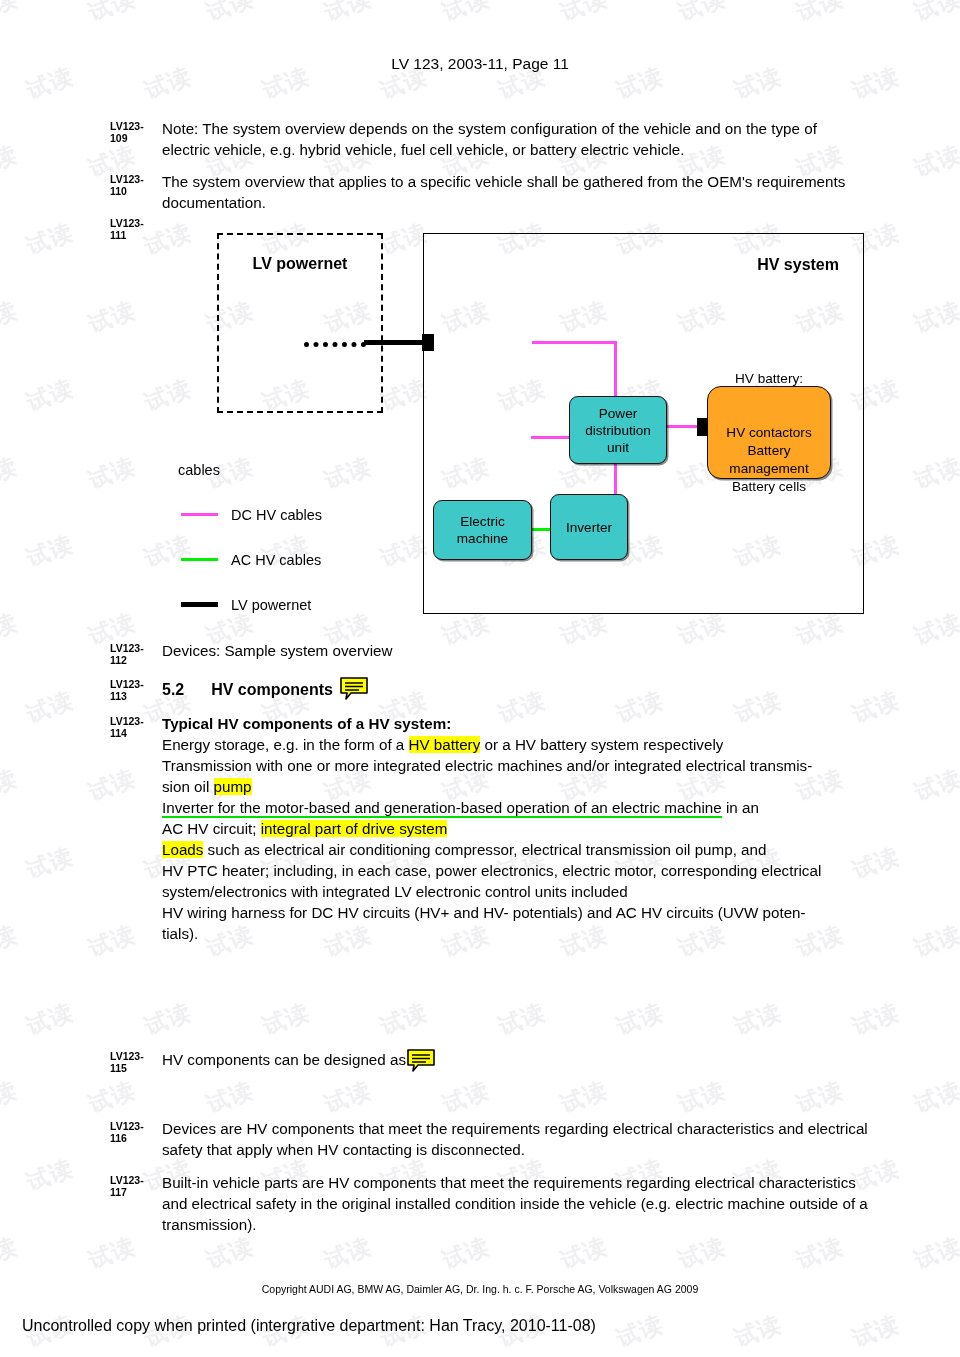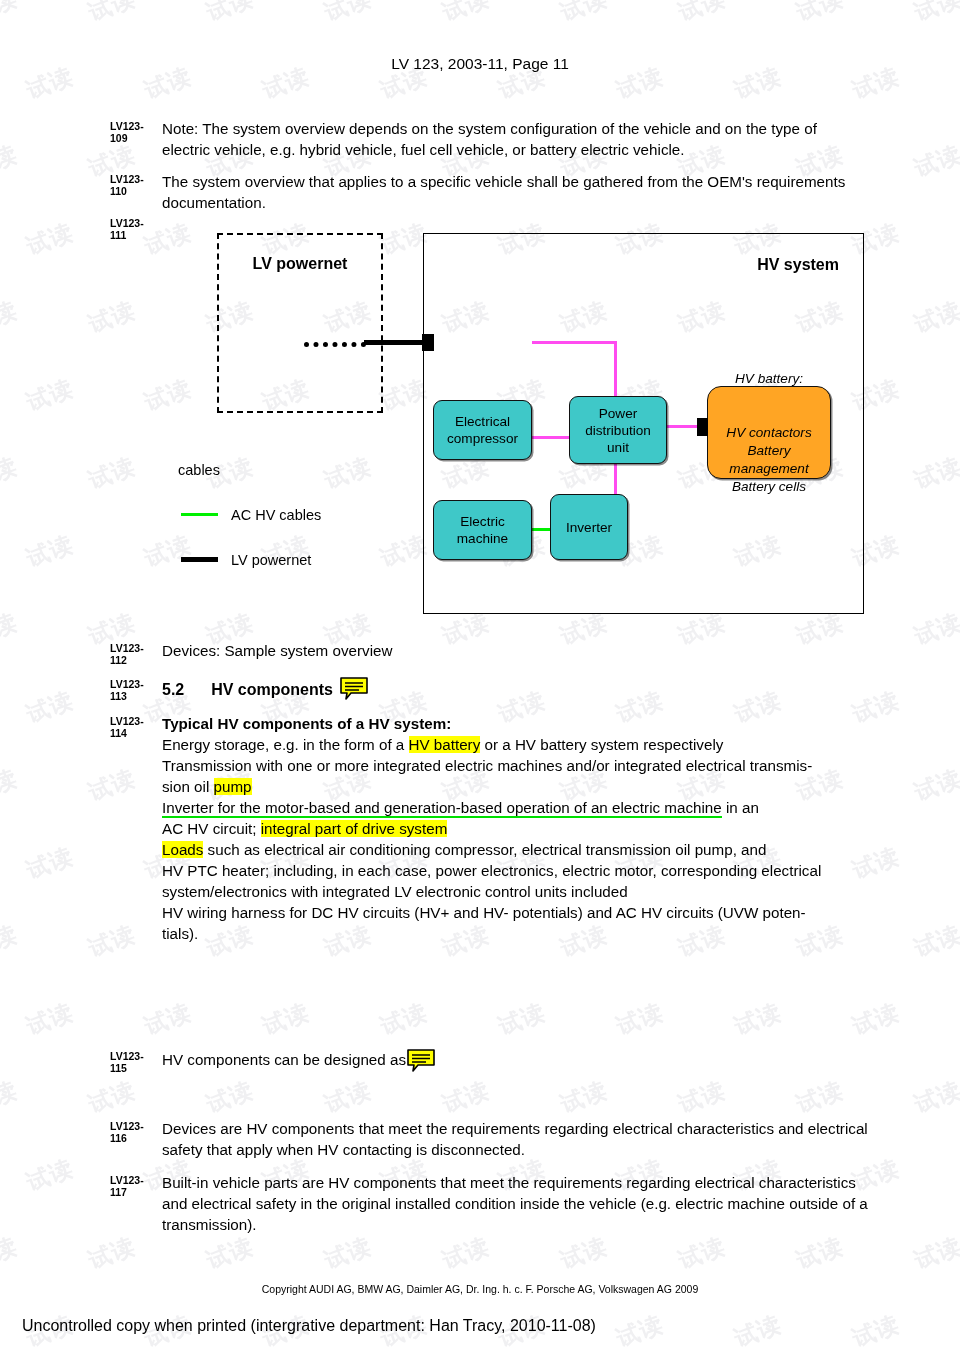--- a/index.html
+++ b/index.html
@@ -392,23 +392,20 @@
       </div>
 
       <div class="lv-dotted" style="left:138px; top:114px; width:62px;"></div>
       <div class="wire lv" style="left:198px; top:112px; width:63px; height:5px;"></div>
       <div class="conn-blk" style="left:256px; top:106px; width:12px; height:17px;"></div>
 
 
       <div class="wire dc" style="left:366px; top:113px; width:85px; height:3px;"></div>
       <div class="wire dc" style="left:448px; top:113px; width:3px; height:67px;"></div>
 
-      <div class="node" id="n-comp" style="left:267px; top:172px; width:99px; height:60px;">
-        <span>Electrical<br>compressor</span>
-      </div>
 
       <div class="wire dc" style="left:365px; top:208px; width:40px; height:3px;"></div>
 
       <div class="node" id="n-pdu" style="left:403px; top:168px; width:98px; height:68px;">
         <span>Power<br>distribution<br>unit</span>
       </div>
 
       <div class="wire dc" style="left:500px; top:197px; width:37px; height:3px;"></div>
       <div class="conn-blk" style="left:531px; top:190px; width:11px; height:18px;"></div>
 
@@ -418,26 +415,30 @@
       <div class="node" id="n-em" style="left:267px; top:272px; width:99px; height:60px;">
         <span>Electric<br>machine</span>
       </div>
 
       <div class="wire ac" style="left:364px; top:300px; width:22px; height:3px;"></div>
 
       <div class="node" id="n-inv" style="left:384px; top:266px; width:78px; height:66px;">
         <span>Inverter</span>
       </div>
 
-      <div class="node battery" id="n-bat" style="left:541px; top:158px; width:124px; height:93px; flex-direction:column;font-style:italic;">
+      <div class="node battery" id="n-bat" style="left:541px; top:158px; width:124px; height:93px; flex-direction:column;">
         <span>HV battery:<br><br><br>HV contactors<br>Battery<br>management<br>Battery cells</span>
       </div>
 
       <div class="legend" style="position:absolute; left:12px; top:234px;">
         <div class="legend-title">cables</div>
+        <div class="legend-item">
+          <div class="legend-swatch" style="background:#ff4cf0;"></div>
+          <span>DC HV cables</span>
+        </div>
         <div class="legend-item">
           <div class="legend-swatch" style="background:#00f000;"></div>
           <span>AC HV cables</span>
         </div>
         <div class="legend-item">
           <div class="legend-swatch thick" style="background:#000000;"></div>
           <span>LV powernet</span>
         </div>
       </div>
     </div>

